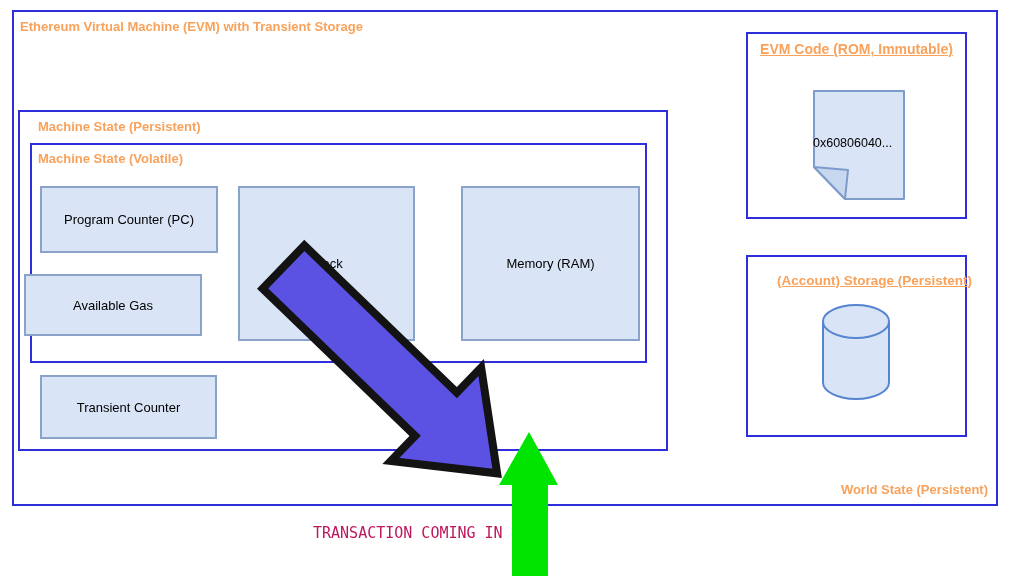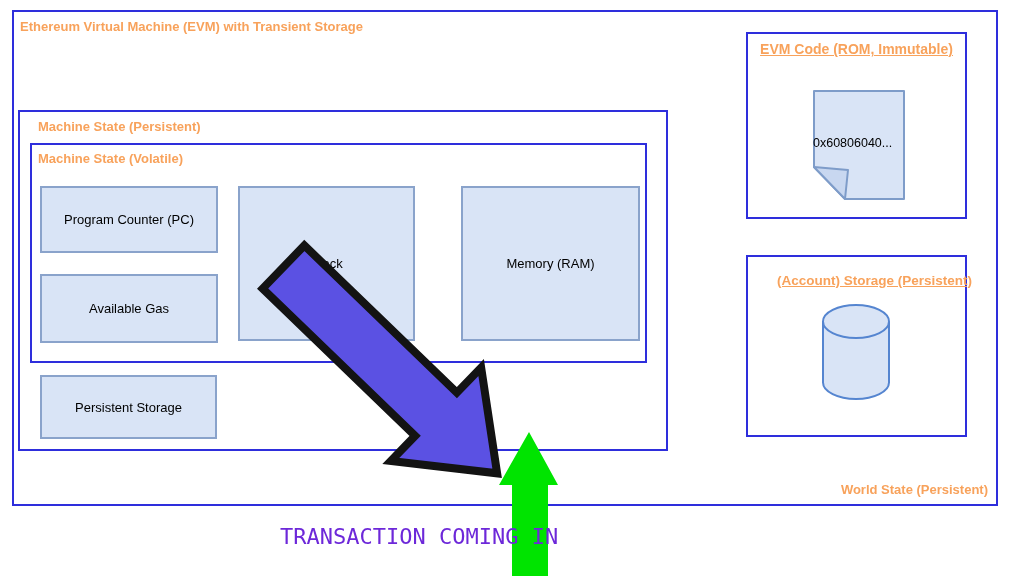--- a/index.html
+++ b/index.html
@@ -47,23 +47,24 @@
   }
 
   .bytecode {
     font-size: 12.5px;
     color: #000000;
     white-space: nowrap;
   }
 
   .transaction-text {
     font-family: "DejaVu Sans Mono", monospace;
-    font-size: 22px;
-    color: #6d28d9;
+    font-size: 15px;
+    color: #be185d;
     white-space: nowrap;
+    margin-left: 33px;
   }
 
   svg.overlay {
     position: absolute;
     left: 0; top: 0;
     width: 1024px; height: 576px;
     pointer-events: none;
   }
 </style>
 </head>
@@ -83,26 +84,26 @@
 
   <div class="abs cell" style="left:40px; top:186px; width:178px; height:67px;">
     <span>Program Counter (PC)</span>
   </div>
   <div class="abs cell" style="left:238px; top:186px; width:177px; height:155px;">
     <span>Stack</span>
   </div>
   <div class="abs cell" style="left:435px; top:186px; width:179px; height:155px;margin-left:26px;">
     <span>Memory (RAM)</span>
   </div>
-  <div class="abs cell" style="left:40px; top:274px; width:178px; height:69px;">
+  <div class="abs cell" style="left:24px; top:274px; width:178px; height:62px;">
     <span>Available Gas</span>
   </div>
 
   <div class="abs cell" style="left:40px; top:375px; width:177px; height:64px;">
-    <span>Persistent Storage</span>
+    <span>Transient Counter</span>
   </div>
 
   <div class="abs blue-box" style="left:746px; top:32px; width:221px; height:187px;"></div>
   <div class="abs orange-label center-label" style="left:746px; top:41px; width:221px; font-size:14px;">EVM Code (ROM, Immutable)</div>
 
   <svg class="abs" style="left:812px; top:89px;" width="94" height="112" viewBox="-2 -2 94 112">
     <path d="M0 0 H90 V108 H31 L0 76 Z" fill="#d9e4f6" stroke="#7e9cc9" stroke-width="2" stroke-linejoin="round"></path>
     <path d="M0 76 L34 79 L31 108 Z" fill="#c8d7f0" stroke="#7e9cc9" stroke-width="2" stroke-linejoin="round"></path>
   </svg>
   <div class="abs bytecode" style="left:813px; top:136px;">0x60806040...</div>

